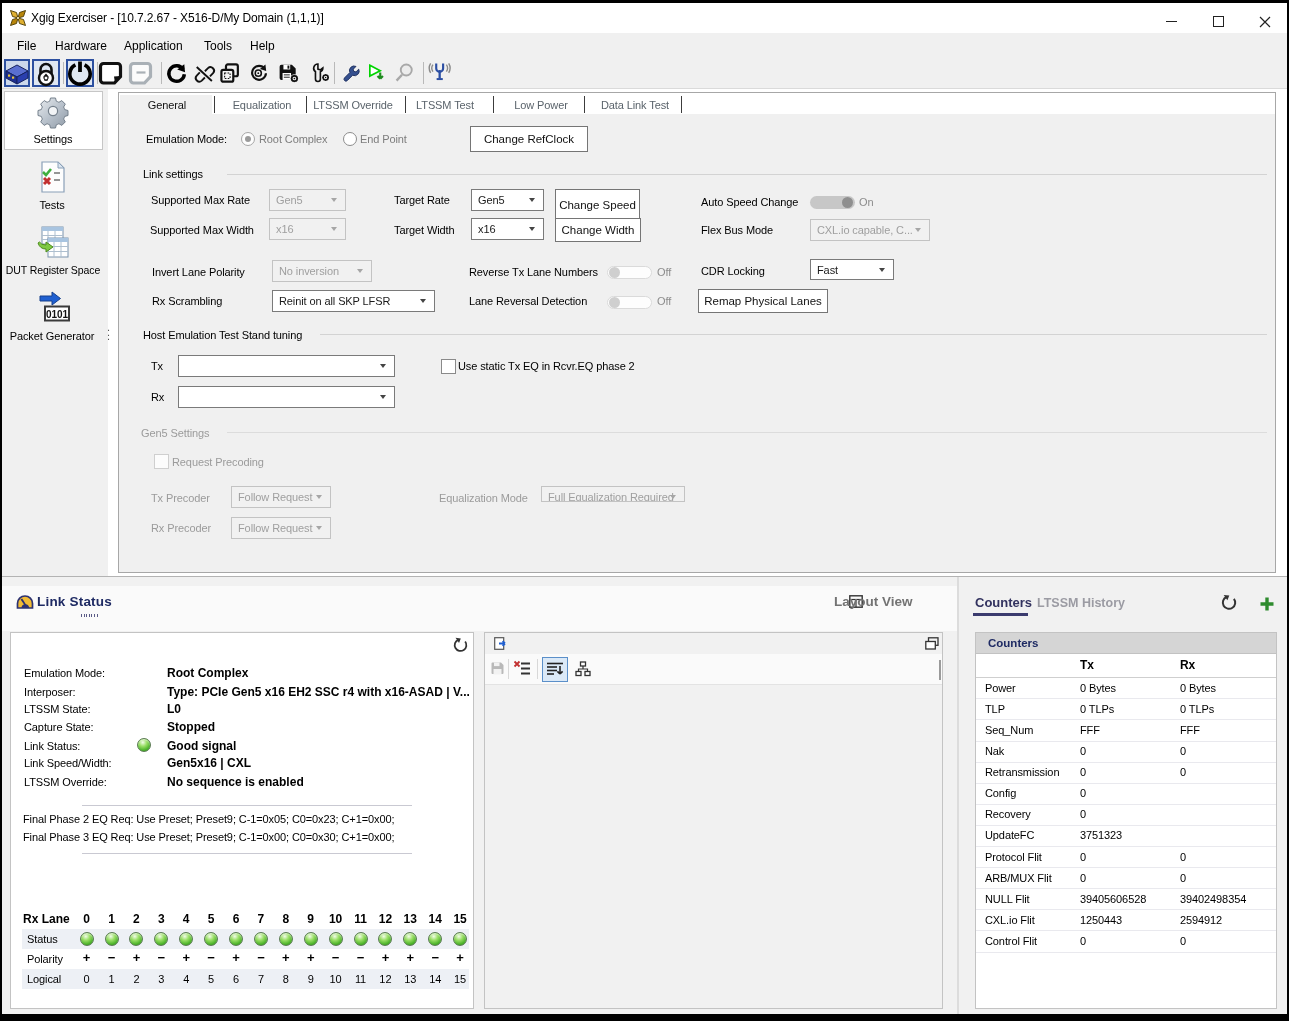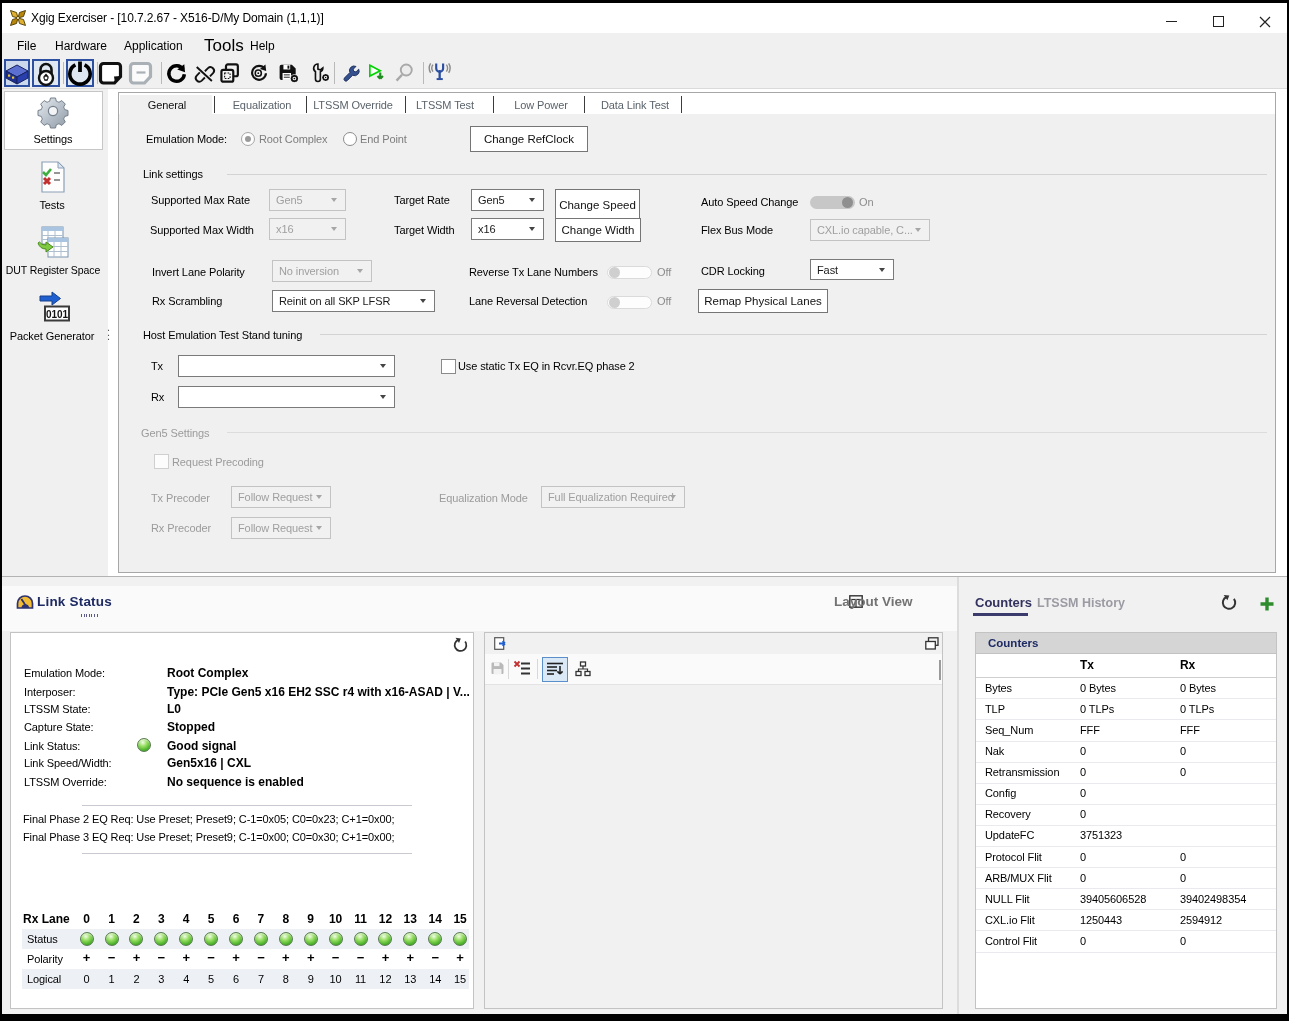--- a/index.html
+++ b/index.html
@@ -49,21 +49,21 @@
   <div class="abs" style="left:1166px;top:21px;width:11px;height:1px;background:#222"></div>
   <div class="abs" style="left:1213px;top:16px;width:11px;height:11px;border:1px solid #222"></div>
   <svg style="left:1259px;top:16px" width="12" height="12" viewBox="0 0 12 12">
       <path d="M1 1 L11 11 M11 1 L1 11" stroke="#222" stroke-width="1.2" fill="none"></path>
     </svg>
 
   <div class="abs" style="left:2px;top:33px;width:1285px;height:24px;background:#f0f0f0"></div>
   <div class="lb" style="left:17px;top:39px;font-size:12px;letter-spacing:0">File</div>
   <div class="lb" style="left:55px;top:39px;font-size:12px;letter-spacing:0">Hardware</div>
   <div class="lb" style="left:124px;top:39px;font-size:12px;letter-spacing:0">Application</div>
-  <div class="lb" style="left:204px;top:39px;font-size:17px;letter-spacing:0">Tools</div>
+  <div class="lb" style="left:204px;top:39px;font-size:12px;letter-spacing:0">Tools</div>
   <div class="lb" style="left:250px;top:39px;font-size:12px;letter-spacing:0">Help</div>
 
   <div class="abs" style="left:2px;top:57px;width:1285px;height:32px;background:#f0f0f0;border-bottom:1px solid #dadada"></div>
   <div class="abs" style="left:4px;top:59px;width:26px;height:28px;background:#ccd8eb;border:2px solid #2d50a0"></div>
   <div class="abs" style="left:32px;top:59px;width:28px;height:28px;background:#dfe7f2;border:2px solid #2d50a0"></div>
   <div class="abs" style="left:66px;top:59px;width:28px;height:28px;background:#dfe7f2;border:2px solid #2d50a0"></div>
   <div class="sep-t" style="left:63px"></div>
   <div class="sep-t" style="left:97px"></div>
   <div class="sep-t" style="left:161px"></div>
   <div class="sep-t" style="left:334px"></div>
@@ -305,21 +305,21 @@
       <i class="arr"></i>
     </div>
 
   <div class="lb" style="left:141px;top:426px;color:#9b9b9b">Gen5 Settings</div>
   <div class="abs" style="left:227px;top:432px;width:1040px;height:1px;background:#dcdcdc"></div>
   <div class="chk chk-d" style="left:154px;top:454px"></div>
   <div class="lb" style="left:172px;top:455px;color:#9b9b9b">Request Precoding</div>
   <div class="lb" style="left:151px;top:491px;color:#9b9b9b">Tx Precoder</div>
   <div class="combo-d" style="left:231px;top:486px;width:100px;height:22px">Follow Request<i class="arr arr-g"></i></div>
   <div class="lb" style="left:439px;top:491px;color:#9b9b9b">Equalization Mode</div>
-  <div class="combo-d" style="left:541px;top:486px;width:144px;height:22px">Full Equalization Required<i class="arr arr-g"></i></div>
+  <div class="combo-d" style="left:541px;top:486px;width:144px;height:16px">Full Equalization Required<i class="arr arr-g"></i></div>
   <div class="lb" style="left:151px;top:521px;color:#9b9b9b">Rx Precoder</div>
   <div class="combo-d" style="left:231px;top:517px;width:100px;height:22px">Follow Request<i class="arr arr-g"></i></div>
 
   <div class="abs" style="left:2px;top:577px;width:1285px;height:437px;background:#f1f1f1"></div>
   <div class="abs" style="left:2px;top:576px;width:1285px;height:1px;background:#b3b3b3"></div>
   <div class="abs" style="left:2px;top:586px;width:955px;height:45px;background:#fafafa"></div>
   <div class="abs" style="left:957px;top:577px;width:2px;height:437px;background:#dcdcdc"></div>
   <svg style="left:16px;top:593px" width="18" height="16" viewBox="0 0 18 16">
     <path d="M1.5 15 v-4.5 a7.5 7.5 0 0 1 15 0 V15 z" fill="#f2bc35" stroke="#2d3272" stroke-width="1.7"></path>
     <path d="M9.6 13.8 L4.6 6.4 L6.2 5.4 L11 13 z" fill="#2d3272"></path>
@@ -479,21 +479,21 @@
       <rect x="10" y="10.5" width="5" height="4" fill="#fff" stroke="#333" stroke-width="1.3"></rect>
       <path d="M8 5 v3 M3.5 10.5 v-2.5 h9 v2.5" fill="none" stroke="#333" stroke-width="1.2"></path>
     </svg>
     <div class="abs" style="left:454px;top:27px;width:2px;height:20px;background:#9a9a9a"></div>
   </div>
   <div class="panel" style="left:975px;top:632px;width:302px;height:377px">
     <div class="hdr" style="padding-left:12px">Counters</div>
     <div class="cell" style="left:104px;top:25px;font-weight:bold;font-size:12px">Tx</div>
     <div class="cell" style="left:204px;top:25px;font-weight:bold;font-size:12px">Rx</div>
     <div class="abs" style="left:0;top:44px;width:300px;height:1px;background:#cfcfcf"></div>
-    <div class="cell" style="left:9px;top:47.7px">Bytes</div>
+    <div class="cell" style="left:9px;top:47.7px">Power</div>
     <div class="cell" style="left:104px;top:47.7px">0 Bytes</div>
     <div class="cell" style="left:204px;top:47.7px">0 Bytes</div>
     <div class="abs" style="left:0;top:65.3px;width:300px;height:1px;background:#e9e9ee"></div>
     <div class="cell" style="left:9px;top:68.8px">TLP</div>
     <div class="cell" style="left:104px;top:68.8px">0 TLPs</div>
     <div class="cell" style="left:204px;top:68.8px">0 TLPs</div>
     <div class="abs" style="left:0;top:86.4px;width:300px;height:1px;background:#e9e9ee"></div>
     <div class="cell" style="left:9px;top:89.9px">Seq_Num</div>
     <div class="cell" style="left:104px;top:89.9px">FFF</div>
     <div class="cell" style="left:204px;top:89.9px">FFF</div>

